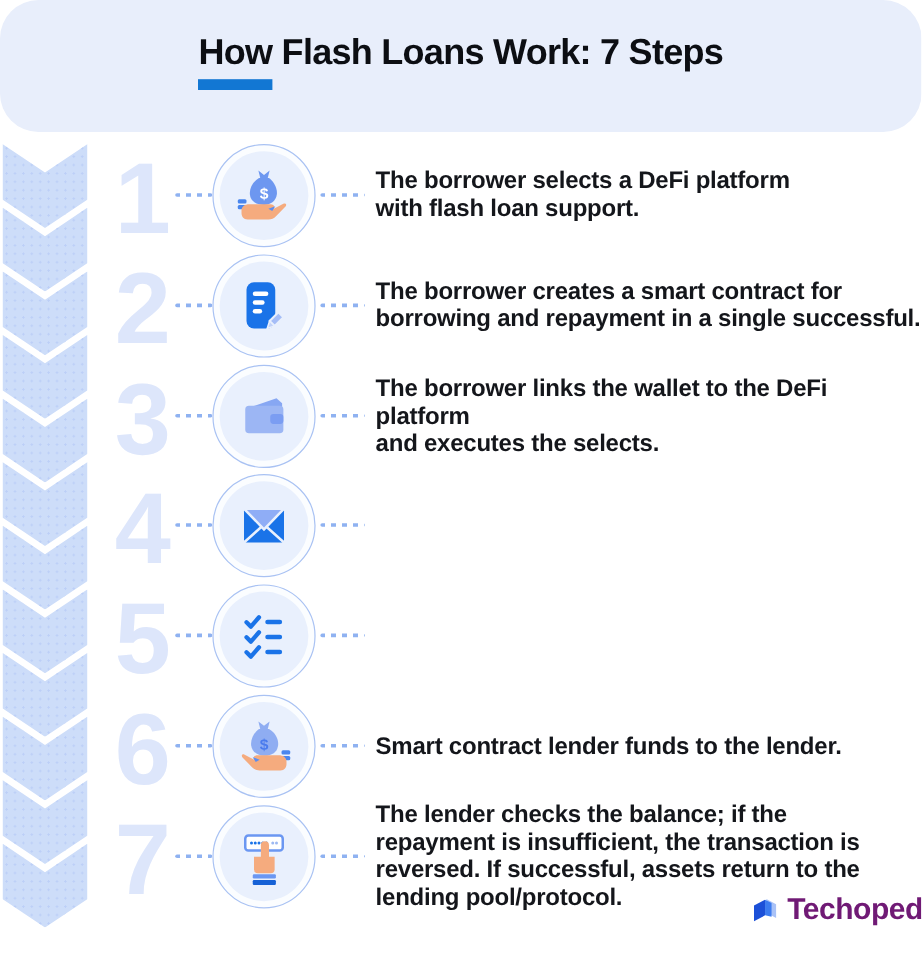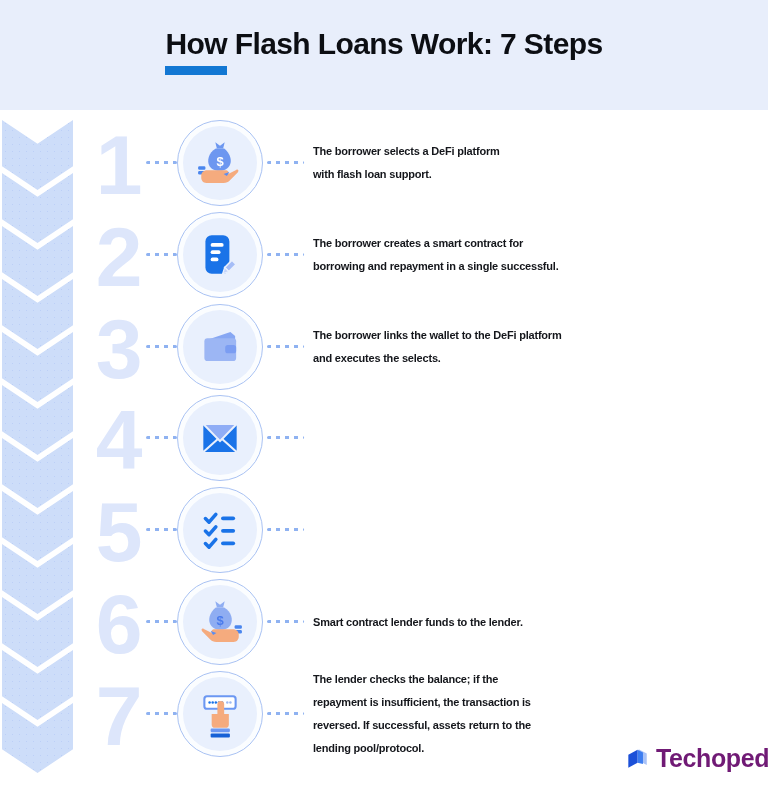--- a/index.html
+++ b/index.html
@@ -1,20 +1,20 @@
 <!DOCTYPE html>
 <html><head>
 <meta charset="utf-8">
 <style>
   html,body{margin:0;padding:0;background:#fff;}
   body{width:768px;height:798px;font-family:"Liberation Sans",sans-serif;}
   .stage{position:relative;width:768px;height:798px;overflow:hidden;background:#ffffff;}
 
   
-  .band{position:absolute;top:0;left:0;width:768px;height:110px;background:#e8eefb;}
+  .band{position:absolute;top:0;left:0;width:768px;height:110px;background:#e8eefb;border-radius:32px;}
   .band-inner{width:fit-content;margin:0 auto;padding-top:27px;}
   .page-title{margin:0;font-size:30px;font-weight:700;color:#0c0e13;letter-spacing:-0.6px;}
   .title-underline{width:62px;height:9px;background:#1277d3;margin-top:5px;}
 
   
   .chevrons{position:absolute;left:2px;top:120px;width:71px;height:660px;}
   .chev{position:absolute;left:0;width:71px;height:70px;
     background-color:#cdddf9;
     background-image:radial-gradient(#bccff7 0.9px, transparent 1px);
     background-size:7px 7px;
@@ -35,21 +35,21 @@
   .dots{position:absolute;top:44px;height:3px;border-radius:2px;
     background-image:repeating-linear-gradient(90deg,#8fb2f1 0 4px,transparent 4px 9px);}
   .dots.left{left:146px;width:31px;}
   .dots.right{left:267px;width:37px;}
   .badge{position:absolute;left:177px;top:3px;width:86px;height:86px;box-sizing:border-box;
     border:1.5px solid #a9c2f3;border-radius:50%;background:#fbfdff;
     display:flex;align-items:center;justify-content:center;}
   .badge-inner{width:74px;height:74px;border-radius:50%;background:#e9f0fd;
     display:flex;align-items:center;justify-content:center;}
   .step-text{position:absolute;left:313px;top:0;height:92px;display:flex;align-items:center;}
-  .step-text>div{font-size:11px;font-weight:700;color:#14161b;line-height:23px;
+  .step-text>div{font-size:20px;font-weight:700;color:#14161b;line-height:23px;
     letter-spacing:-0.2px;white-space:pre-line;}
 
   
   .footer-brand{position:absolute;left:624px;top:744px;display:flex;align-items:center;gap:6px;}
   .brand-name{font-size:25px;font-weight:700;color:#701a75;letter-spacing:-0.4px;text-align:right;}
 </style>
 </head>
 <body>
 
 <div class="stage">

